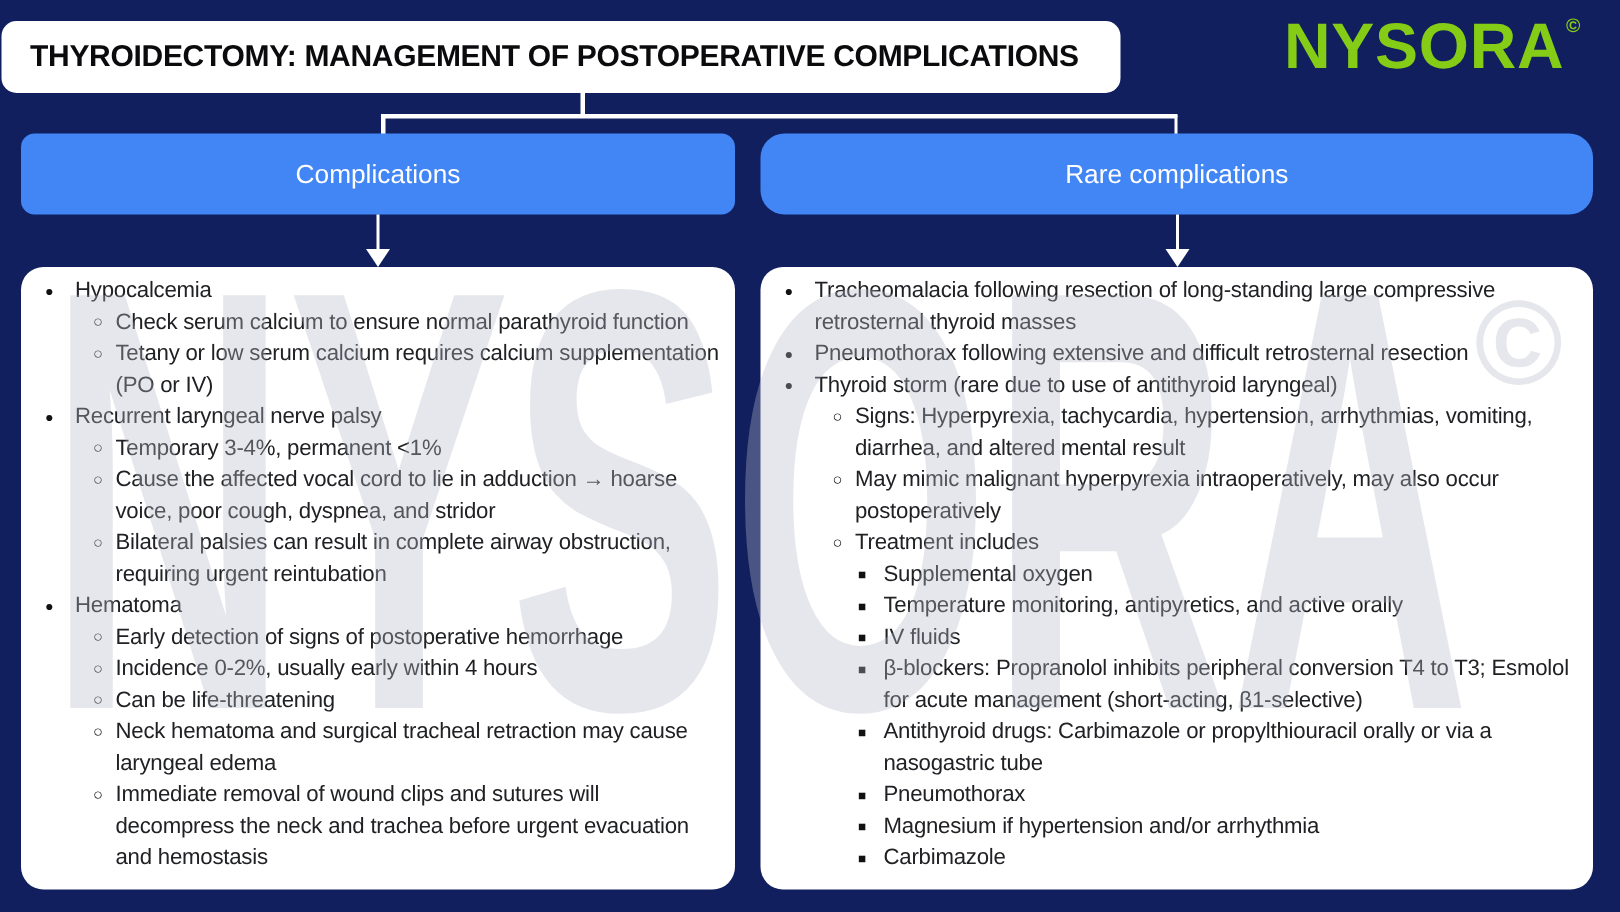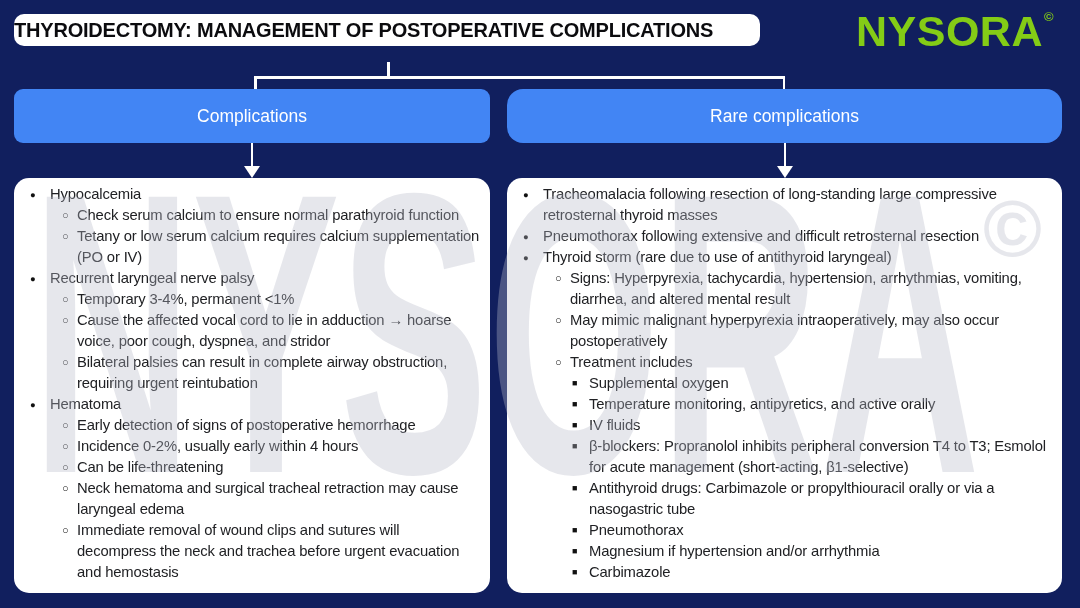--- a/index.html
+++ b/index.html
@@ -8,22 +8,22 @@
     --panel-white:#ffffff;
     --body-text:#202124;
     --line-white:#ffffff;
   }
   *{margin:0;padding:0;box-sizing:border-box;}
   html,body{width:1080px;height:608px;}
   body{font-family:"Liberation Sans",sans-serif;background:var(--background);}
   .stage{position:relative;width:1080px;height:608px;background:var(--background);overflow:hidden;}
 
   
-  .title-box{position:absolute;left:14px;top:14px;width:746px;height:32px;background:var(--panel-white);
-    border-radius:10px;display:flex;align-items:center;}
+  .title-box{position:absolute;left:1px;top:14px;width:746px;height:48px;background:var(--panel-white);
+    border-radius:10px;display:flex;align-items:center;padding-left:19px;}
   .title-box h1{font-size:20px;font-weight:800;letter-spacing:-0.2px;color:#0b0b0e;white-space:nowrap;}
 
   
   .logo{position:absolute;left:856px;top:8px;color:#84cc16;font-weight:800;font-size:43px;letter-spacing:0.5px;line-height:1.1;}
   .logo sup{font-size:13px;font-weight:700;vertical-align:top;position:relative;top:2px;left:1px;}
 
   
   .cline{position:absolute;background:var(--line-white);}
   .v-title{left:387px;top:62px;width:2.5px;height:16px;}
   .h-split{left:254px;top:76px;width:531px;height:2.5px;border-radius:2px;}

